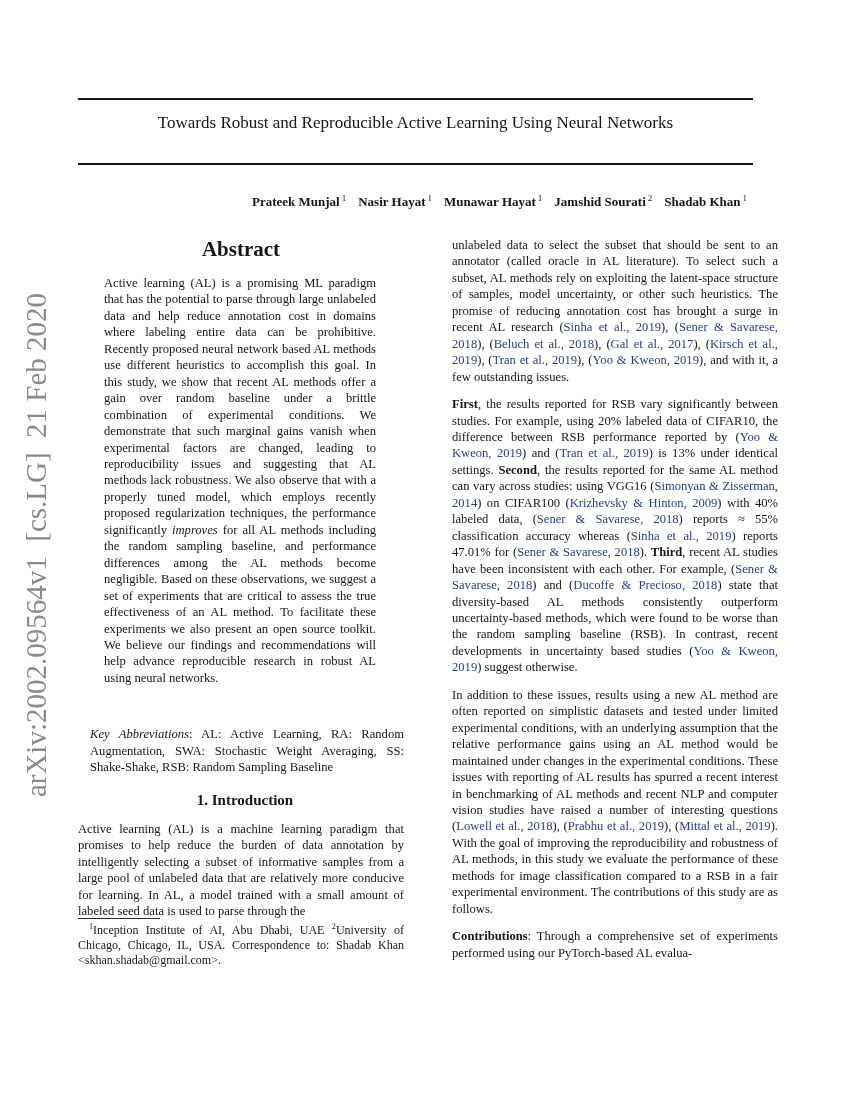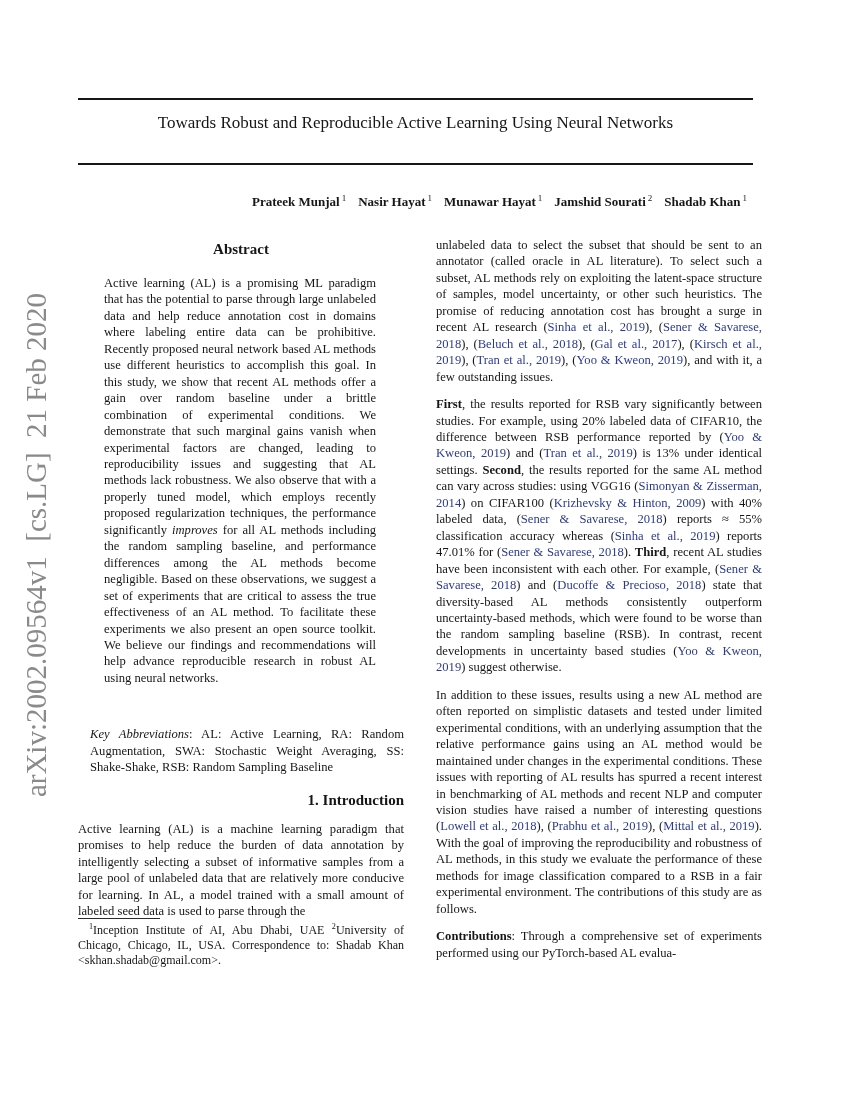--- a/index.html
+++ b/index.html
@@ -75,34 +75,34 @@
   .col {
     position: absolute;
     width: 326px;
     font-size: 12.6px;
     line-height: 16.45px;
     text-align: justify;
     hyphens: auto;
     -webkit-hyphens: auto;
   }
   .col-left  { left: 78px;  top: 240px; }
-  .col-right { left: 436px; top: 237px; }
+  .col-right { left: 452px; top: 237px; }
 
   .abstract-heading {
     margin: 0 0 11px 0;
     text-align: center;
-    font-size: 15px;
+    font-size: 21px;
     font-weight: 700;
     line-height: 19px;
   }
   .abstract-body { margin: 16px 28px 0 26px; }
   .key-abbrev { margin: 40px 0 0 12px; }
   .section-heading {
     margin: 15px 0 11px 8px;
-    text-align: right;
+    text-align: center;
     font-size: 15px;
     font-weight: 700;
     line-height: 19px;
   }
   .body-para { margin: 0 0 11px 0; }
   p { margin: 0; }
 
   
   .footnote-block {
     position: absolute;

